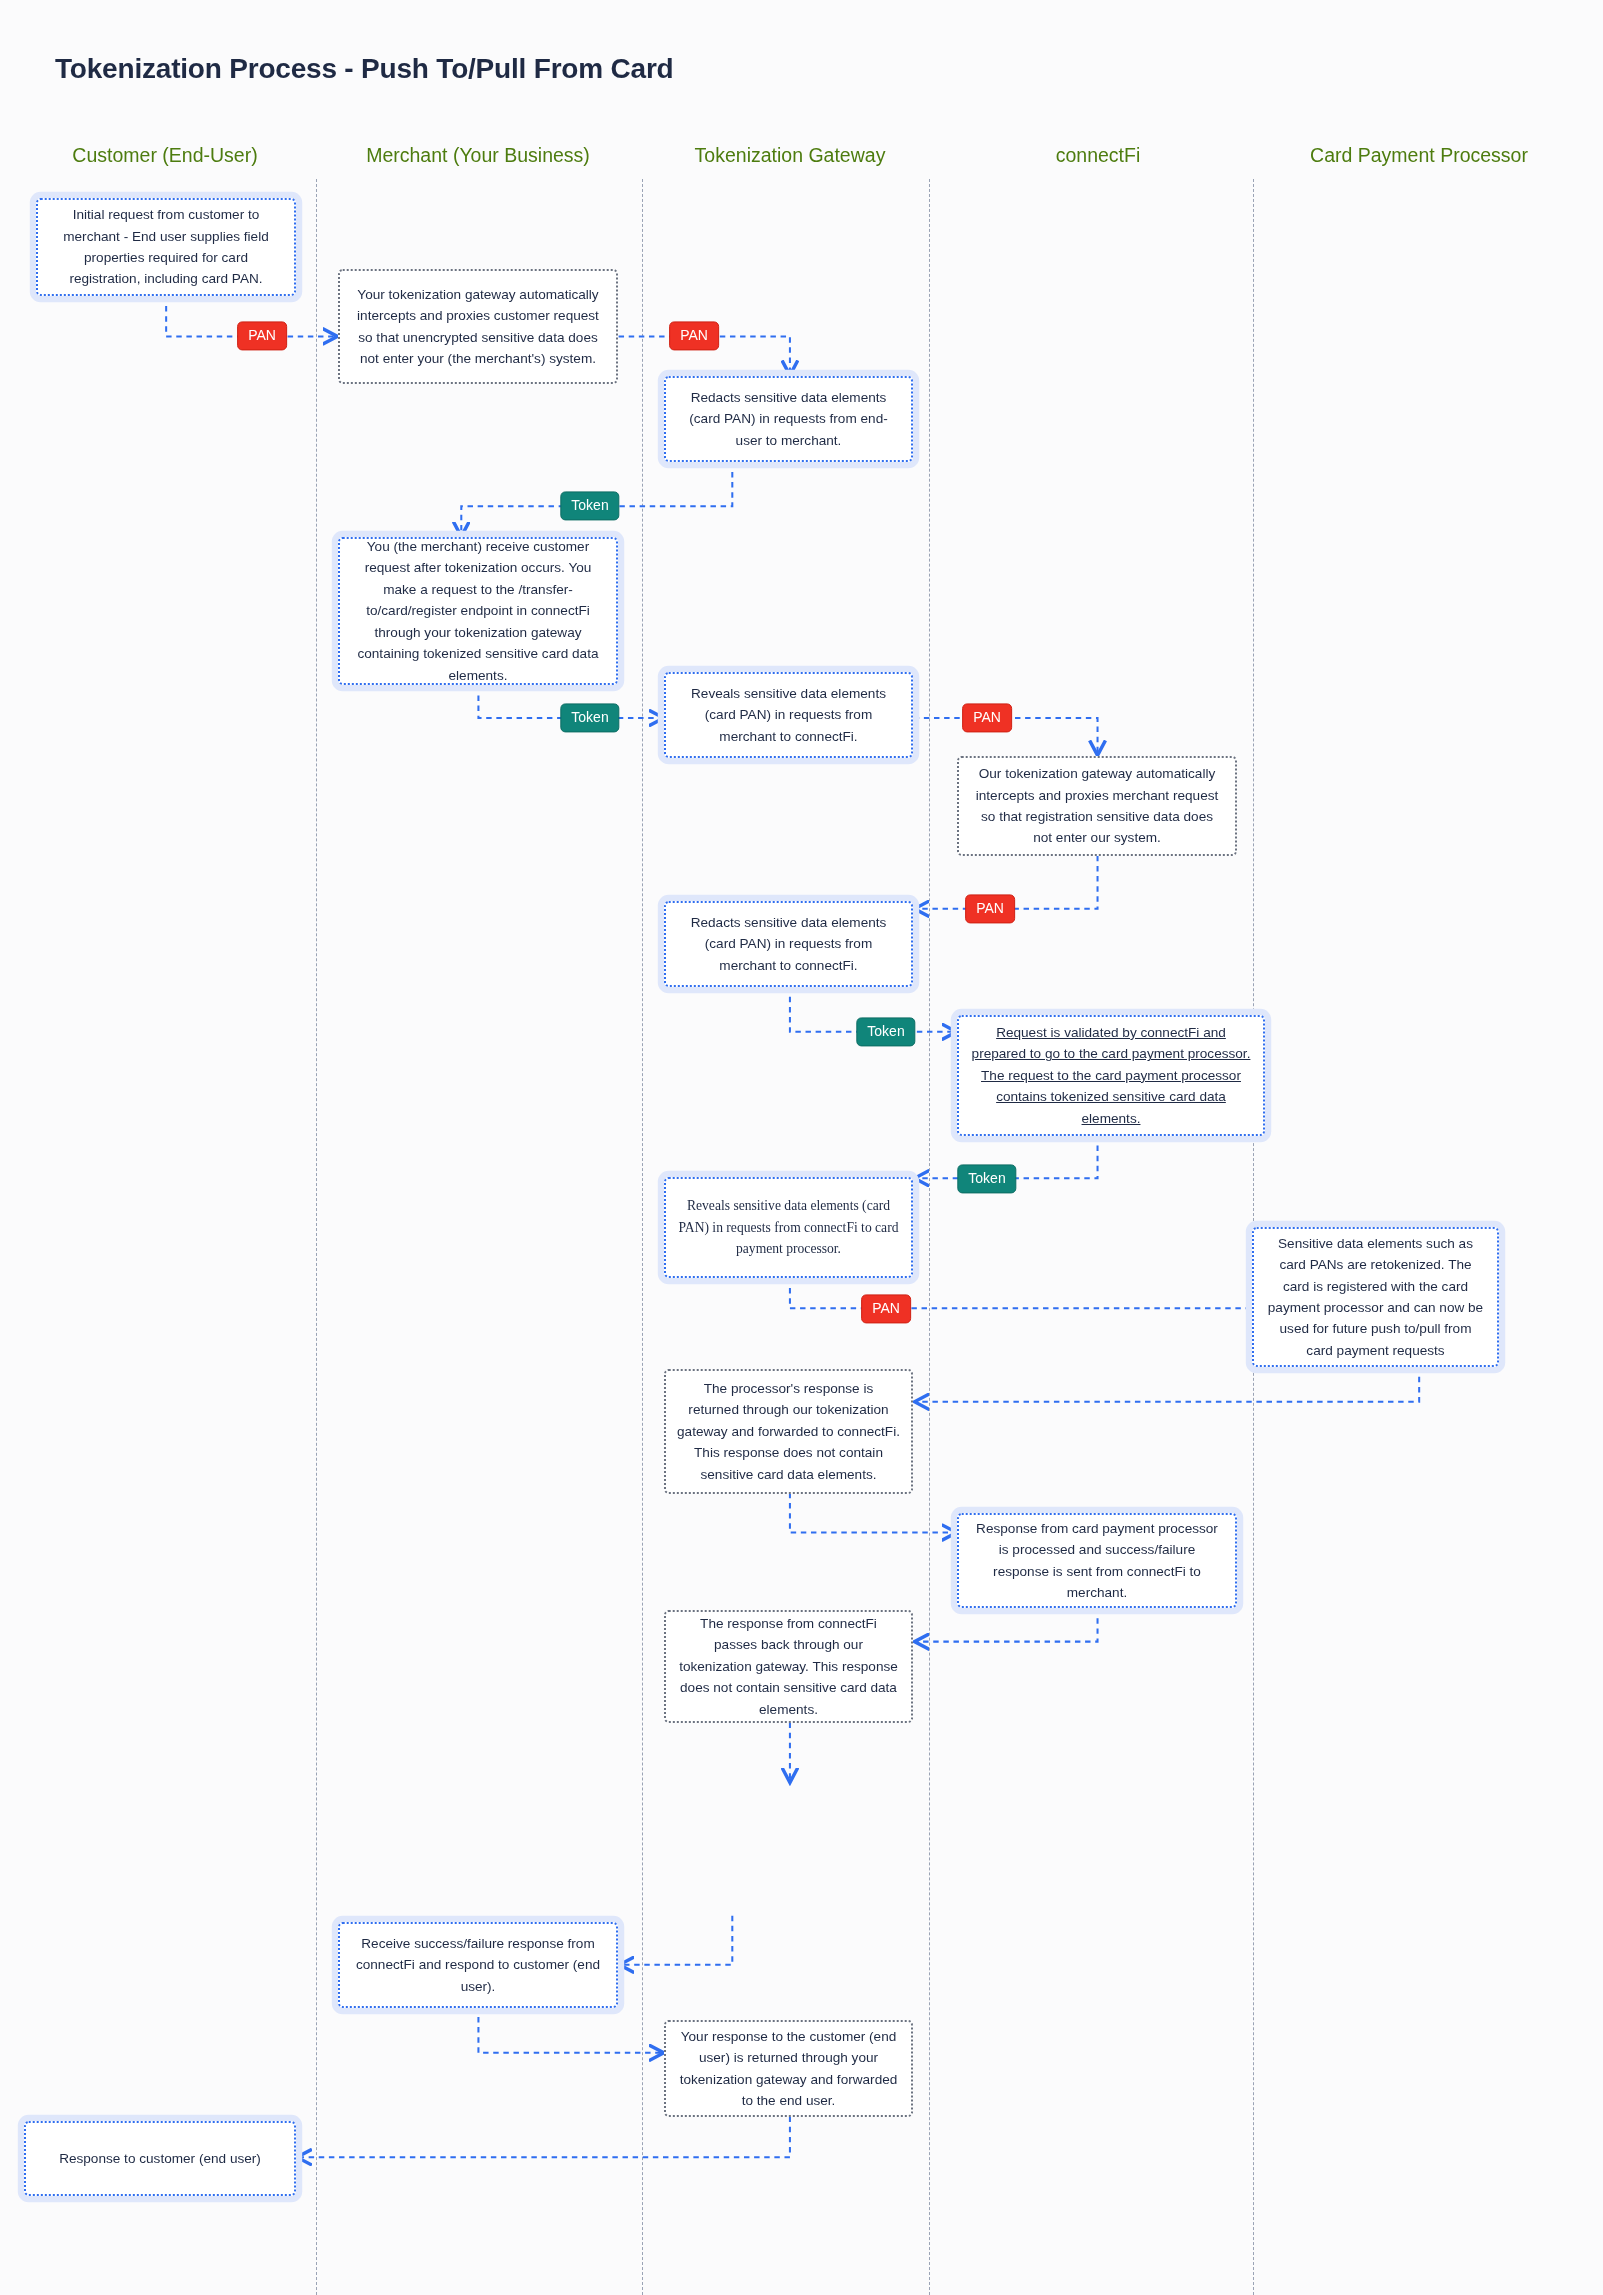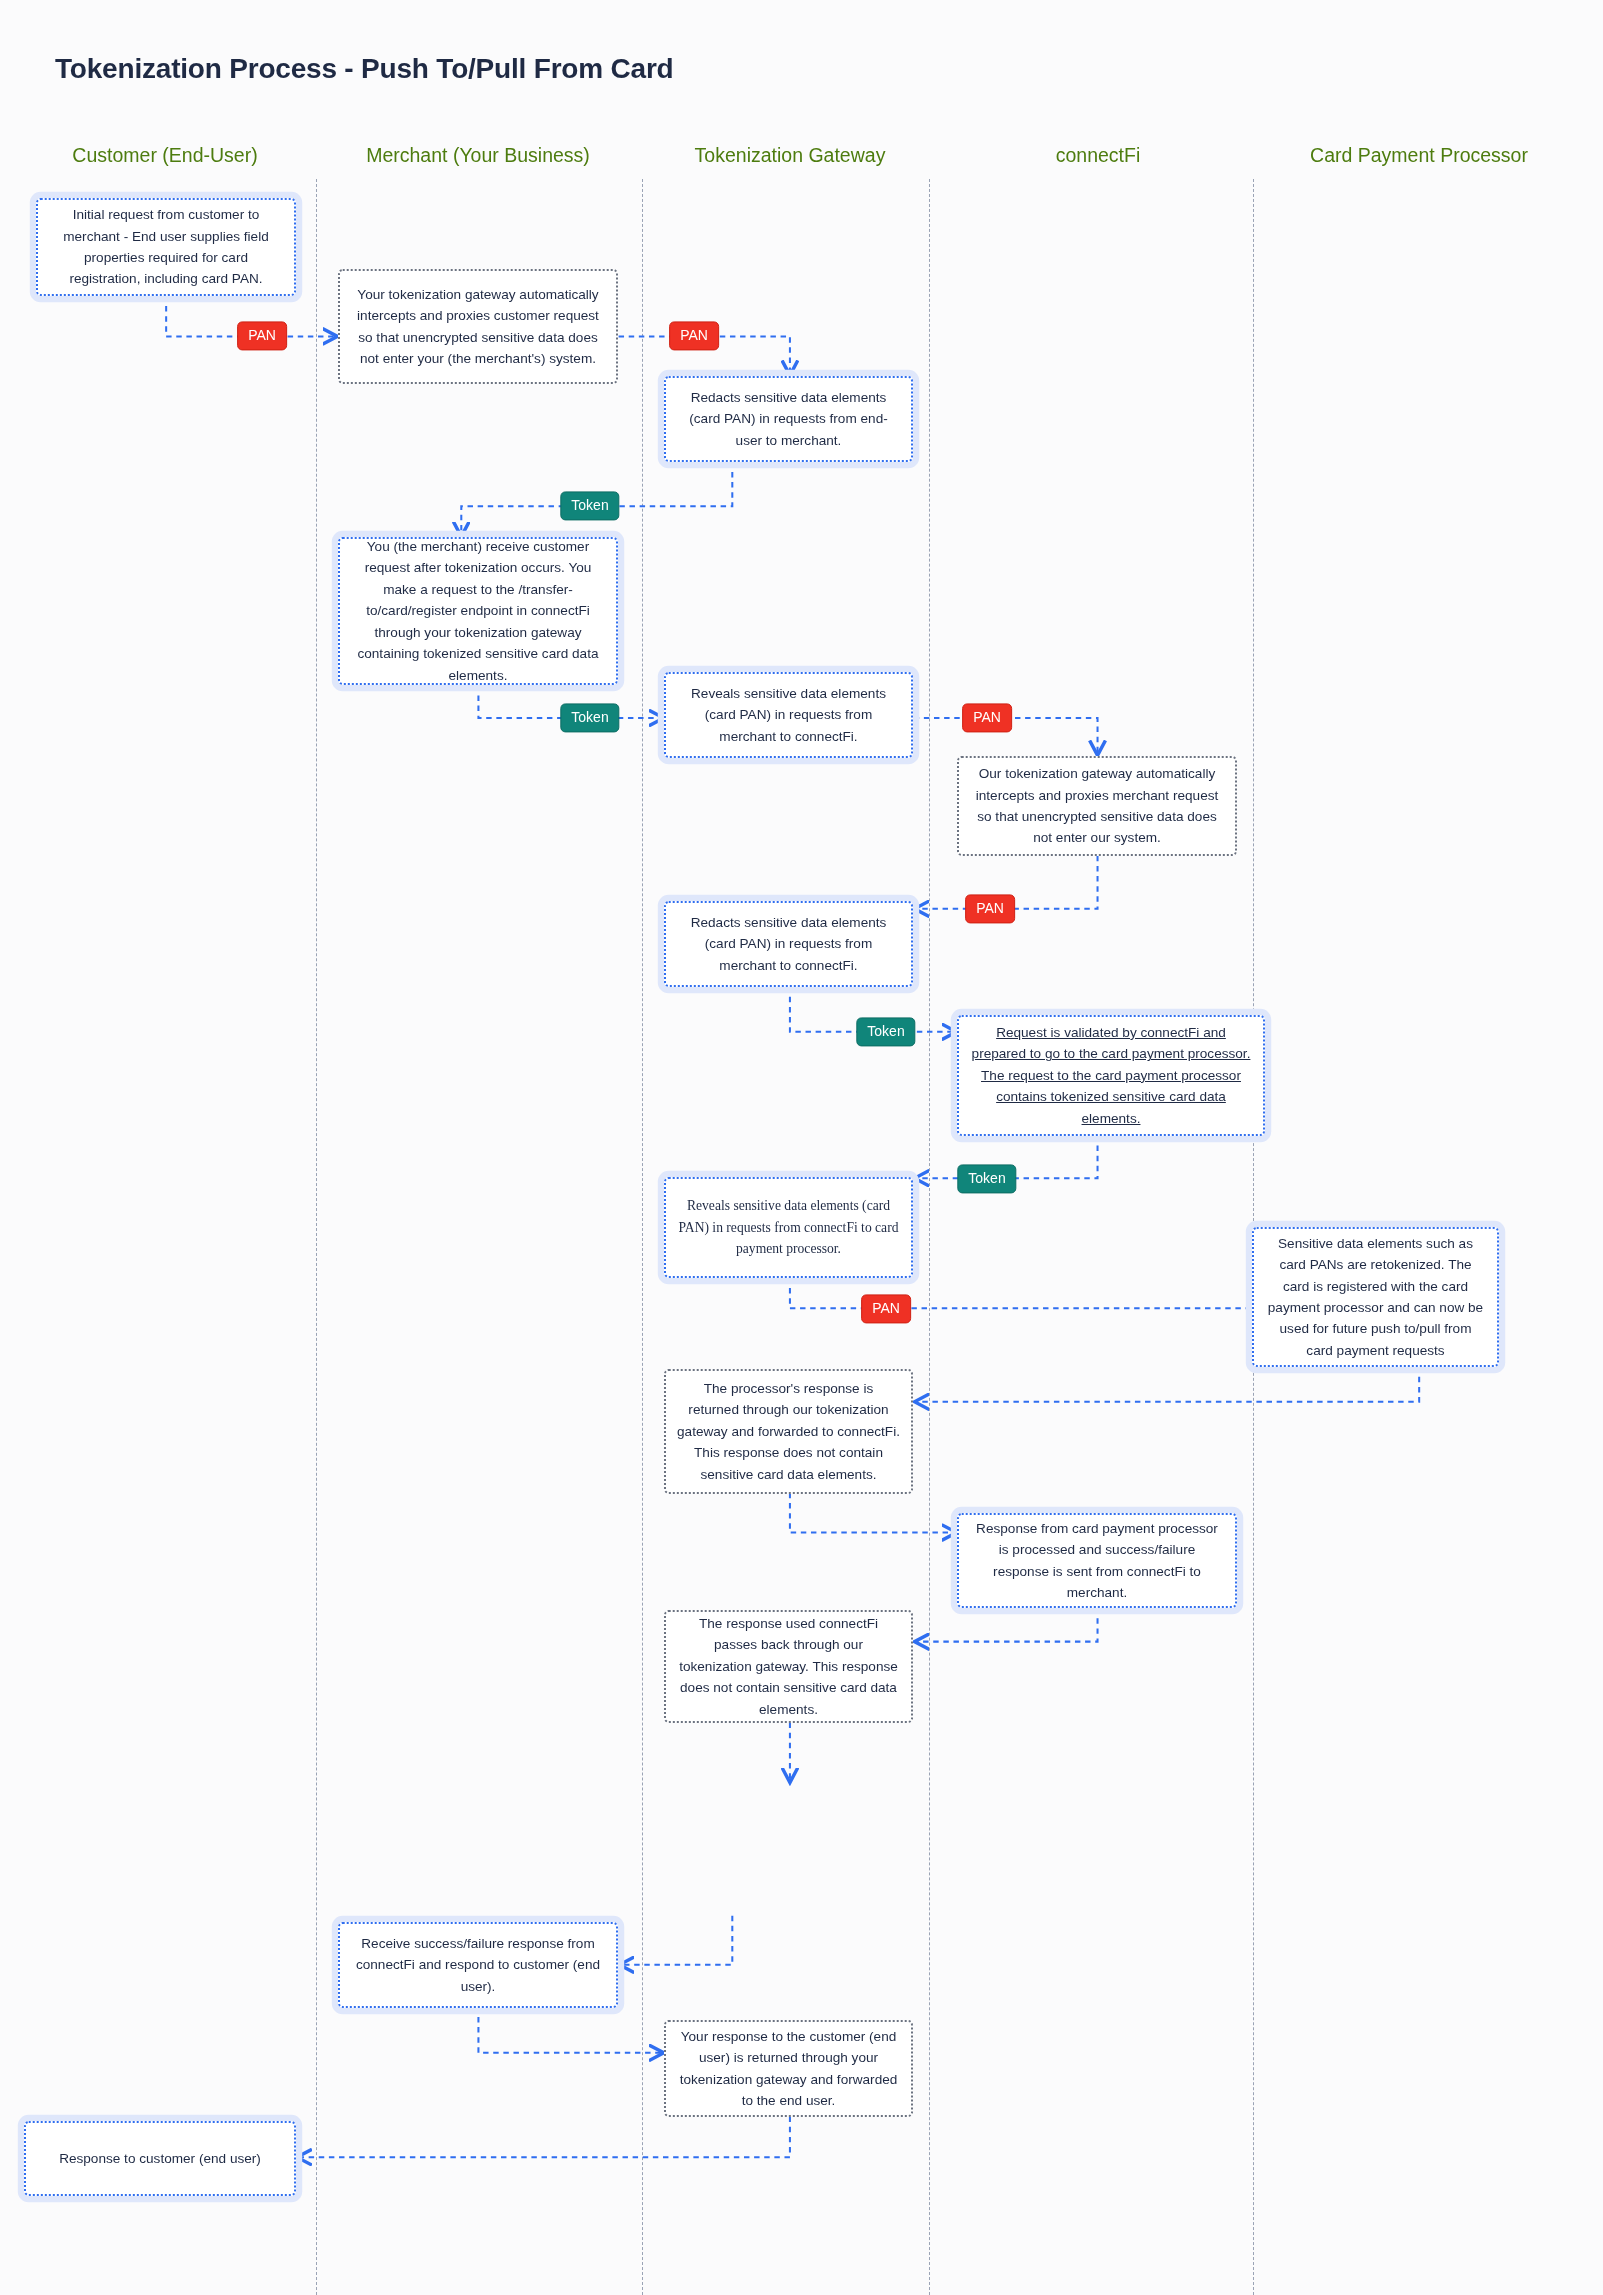--- a/index.html
+++ b/index.html
@@ -154,28 +154,28 @@
 
       <path d="M1014,2718 L1014,2770 L382,2770"></path>
     </g>
   </svg>
 
   <div class="node blue" style="left:36px;  top:198px;  width:260px; height:98px;">Initial request from customer to merchant - End user supplies field properties required for card registration, including card PAN.</div>
   <div class="node gray" style="left:338px; top:269px;  width:280px; height:115px;">Your tokenization gateway automatically intercepts and proxies customer request so that unencrypted sensitive data does not enter your (the merchant's) system.</div>
   <div class="node blue" style="left:664px; top:376px;  width:249px; height:86px;">Redacts sensitive data elements (card PAN) in requests from end-user to merchant.</div>
   <div class="node blue" style="left:338px; top:537px;  width:280px; height:148px;">You (the merchant) receive customer request after tokenization occurs. You make a request to the /transfer-to/card/register endpoint in connectFi through your tokenization gateway containing tokenized sensitive card data elements.</div>
   <div class="node blue" style="left:664px; top:672px;  width:249px; height:86px;">Reveals sensitive data elements (card PAN) in requests from merchant to connectFi.</div>
-  <div class="node gray" style="left:957px;top:756px;  width:280px; height:100px;">Our tokenization gateway automatically intercepts and proxies merchant request so that unencrypted sensitive data does not enter our system.</div>
+  <div class="node gray" style="left:957px;top:756px;  width:280px; height:100px;">Our tokenization gateway automatically intercepts and proxies merchant request so that registration sensitive data does not enter our system.</div>
   <div class="node blue" style="left:664px; top:901px; width:249px; height:86px;">Redacts sensitive data elements (card PAN) in requests from merchant to connectFi.</div>
   <div class="node blue" style="left:957px;top:1015px; width:308px; height:121px;text-decoration:underline;">Request is validated by connectFi and prepared to go to the card payment processor. The request to the card payment processor contains tokenized sensitive card data elements.</div>
   <div class="node blue" style="left:664px; top:1177px; width:249px; height:101px;font-family:Liberation Serif, serif;">Reveals sensitive data elements (card PAN) in requests from connectFi to card payment processor.</div>
   <div class="node blue" style="left:1252px;top:1227px; width:247px; height:140px;text-align:center;">Sensitive data elements such as card PANs are retokenized. The card is registered with the card payment processor and can now be used for future push to/pull from card payment requests</div>
   <div class="node gray" style="left:664px; top:1369px; width:249px; height:125px;">The processor's response is returned through our tokenization gateway and forwarded to connectFi. This response does not contain sensitive card data elements.</div>
   <div class="node blue" style="left:957px;top:1513px; width:280px; height:95px;">Response from card payment processor is processed and success/failure response is sent from connectFi to merchant.</div>
-  <div class="node gray" style="left:664px; top:1610px; width:249px; height:113px;">The response used connectFi passes back through our tokenization gateway. This response does not contain sensitive card data elements.</div>
+  <div class="node gray" style="left:664px; top:1610px; width:249px; height:113px;">The response from connectFi passes back through our tokenization gateway. This response does not contain sensitive card data elements.</div>
   <div class="node blue" style="left:338px; top:1922px; width:280px; height:86px;">Receive success/failure response from connectFi and respond to customer (end user).</div>
   <div class="node gray" style="left:664px; top:2020px; width:249px; height:97px;">Your response to the customer (end user) is returned through your tokenization gateway and forwarded to the end user.</div>
   <div class="node blue" style="left:24px;  top:2121px; width:272px; height:75px;">Response to customer (end user)</div>
 
   <div class="badge pan" style="left:262px;  top:336px;">PAN</div>
   <div class="badge pan" style="left:694px;  top:336px;">PAN</div>
   <div class="badge token" style="left:590px;  top:506px;">Token</div>
   <div class="badge token" style="left:590px;  top:718px;">Token</div>
   <div class="badge pan" style="left:987px; top:718px;">PAN</div>
   <div class="badge pan" style="left:990px; top:909px;">PAN</div>

